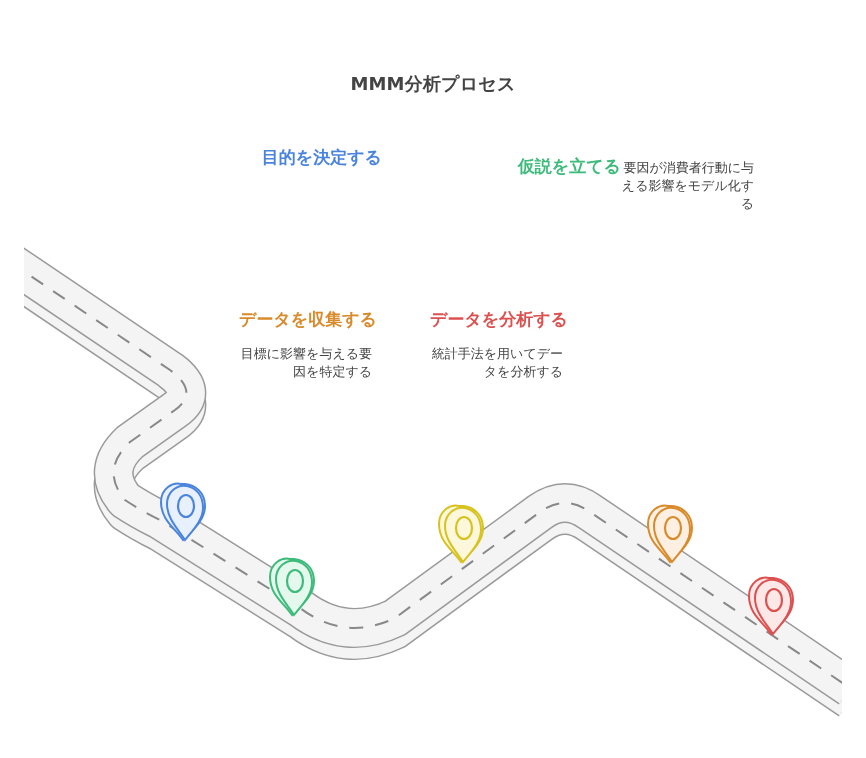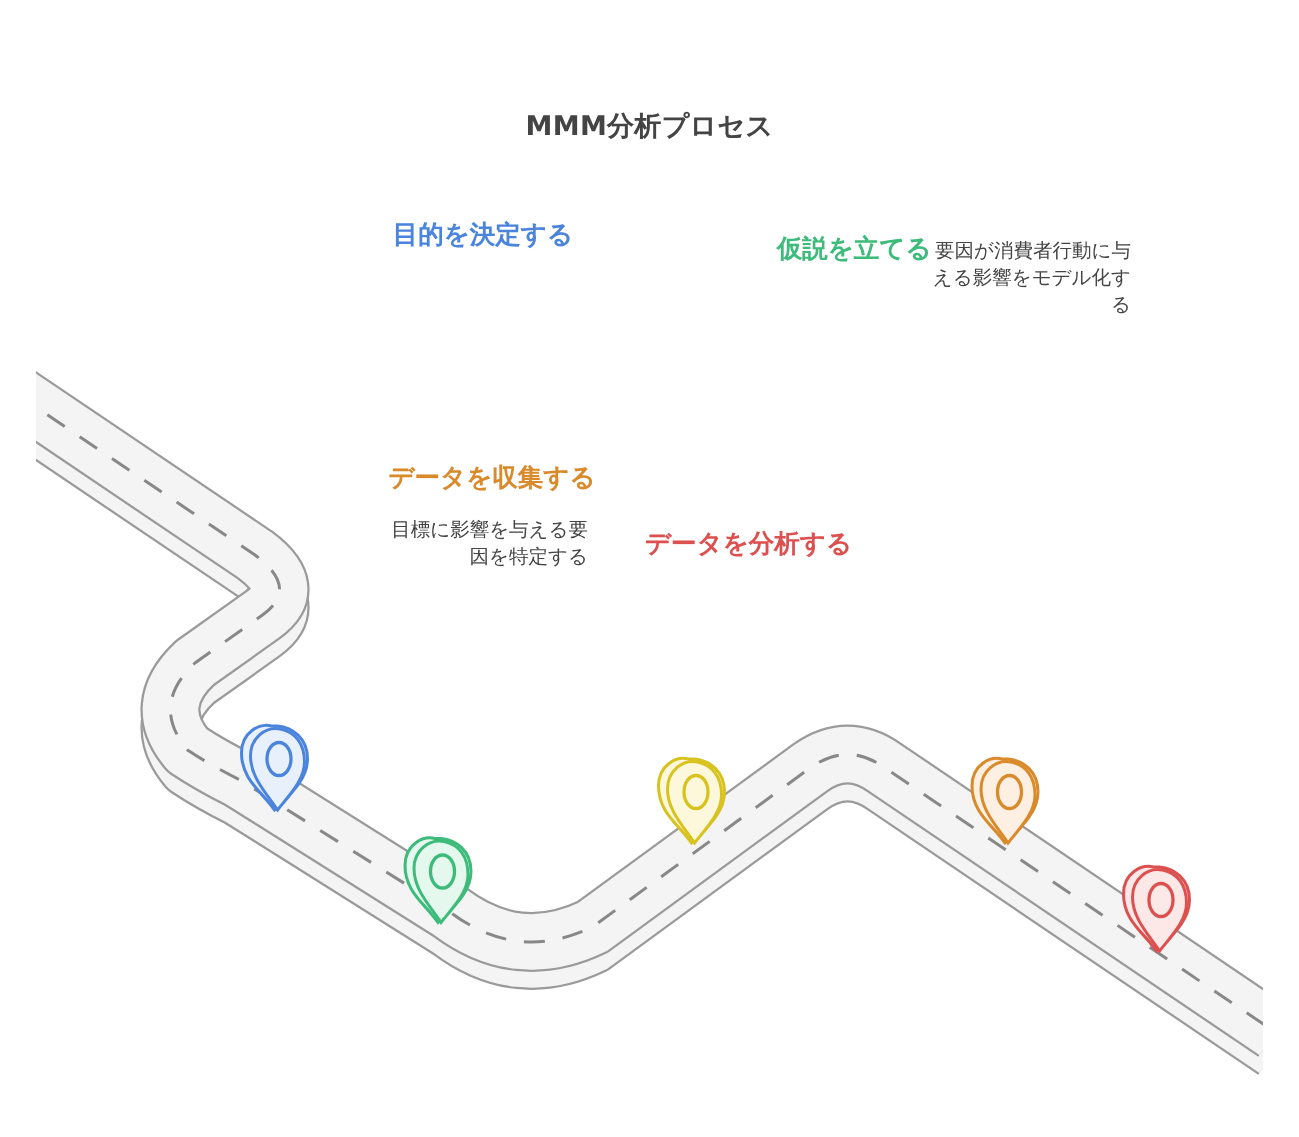--- a/index.html
+++ b/index.html
@@ -22,27 +22,28 @@
 </div>
 
 <div class="step" style="left:423px; top:154px;margin-left:48px;">
   <div class="step-title" style="color:#3dbb7a;">仮説を立てる</div>
 </div>
 
 <div class="step" style="left:614px; top:145px; width:145px;">
   <div class="step-desc" style="width:140px;">要因が消費者行動に与える影響をモデル化する</div>
 </div>
 
-<div class="step" style="left:232px; top:307px; width:145px;margin-left:20px;">
+<div class="step" style="left:232px; top:307px; width:145px;">
   <div class="step-title" style="color:#d98a2b;">データを収集する</div>
   <div class="step-desc" style="width:140px;">目標に影響を与える要因を特定する</div>
 </div>
 
-<div class="step" style="left:423px; top:307px; width:145px;margin-top:44px;">
+<div class="step" style="left:423px; top:307px; width:145px;">
   <div class="step-title" style="color:#dd5050;">データを分析する</div>
+  <div class="step-desc" style="width:140px;">統計手法を用いてデータを分析する</div>
 </div>
 
 <svg class="road" width="866" height="758" viewBox="0 0 866 758">
   <defs>
     <path id="roadCenter" d="M 10 262 L 170 370 Q 200 392 175 410 L 130 442 Q 100 470 125 500 Q 140 510 160 520 L 300 608 Q 345 642 395 618 L 540 512 Q 565 494 590 512 L 850 688"></path>
   </defs>
 
   <g transform="translate(0,12)">
     <use href="#roadCenter" fill="none" stroke="#9a9a9a" stroke-width="40" stroke-linejoin="round"></use>
     <use href="#roadCenter" fill="none" stroke="#f4f4f4" stroke-width="37" stroke-linejoin="round"></use>

